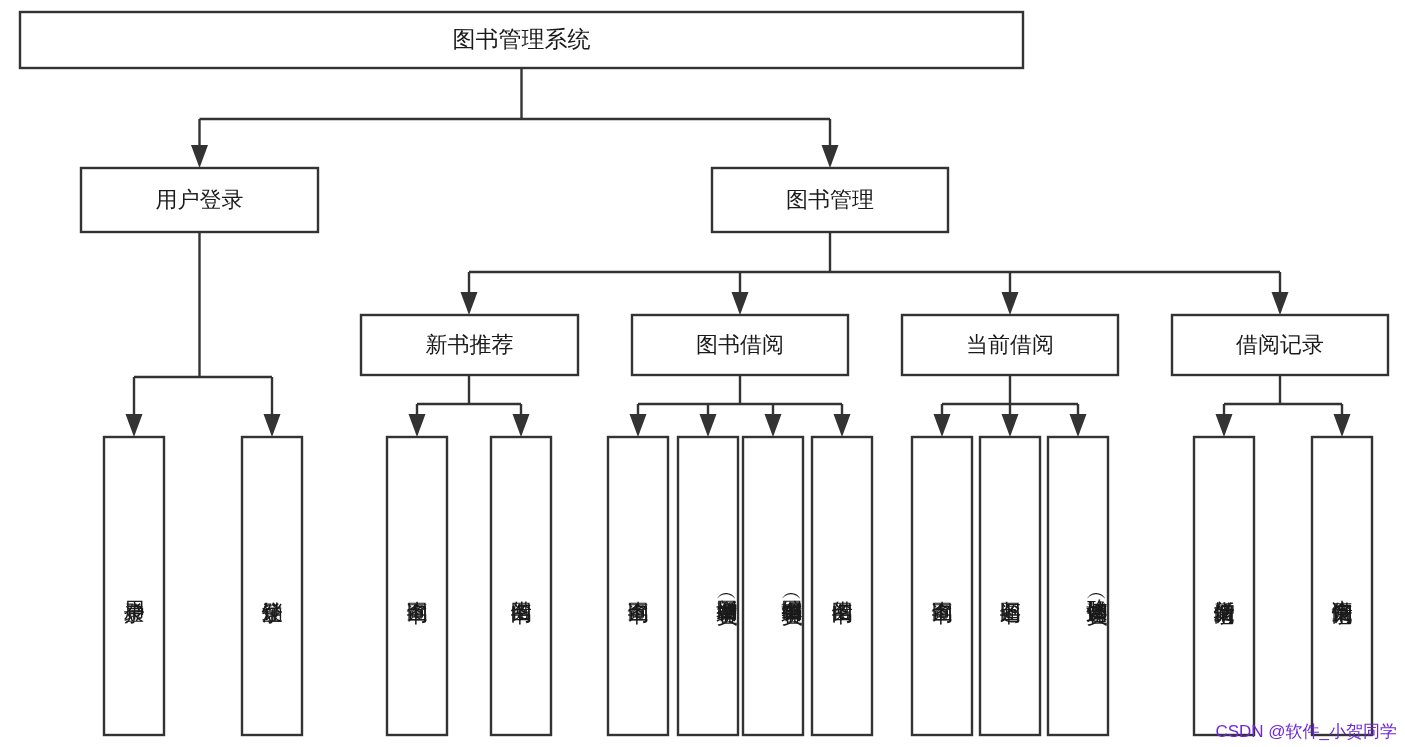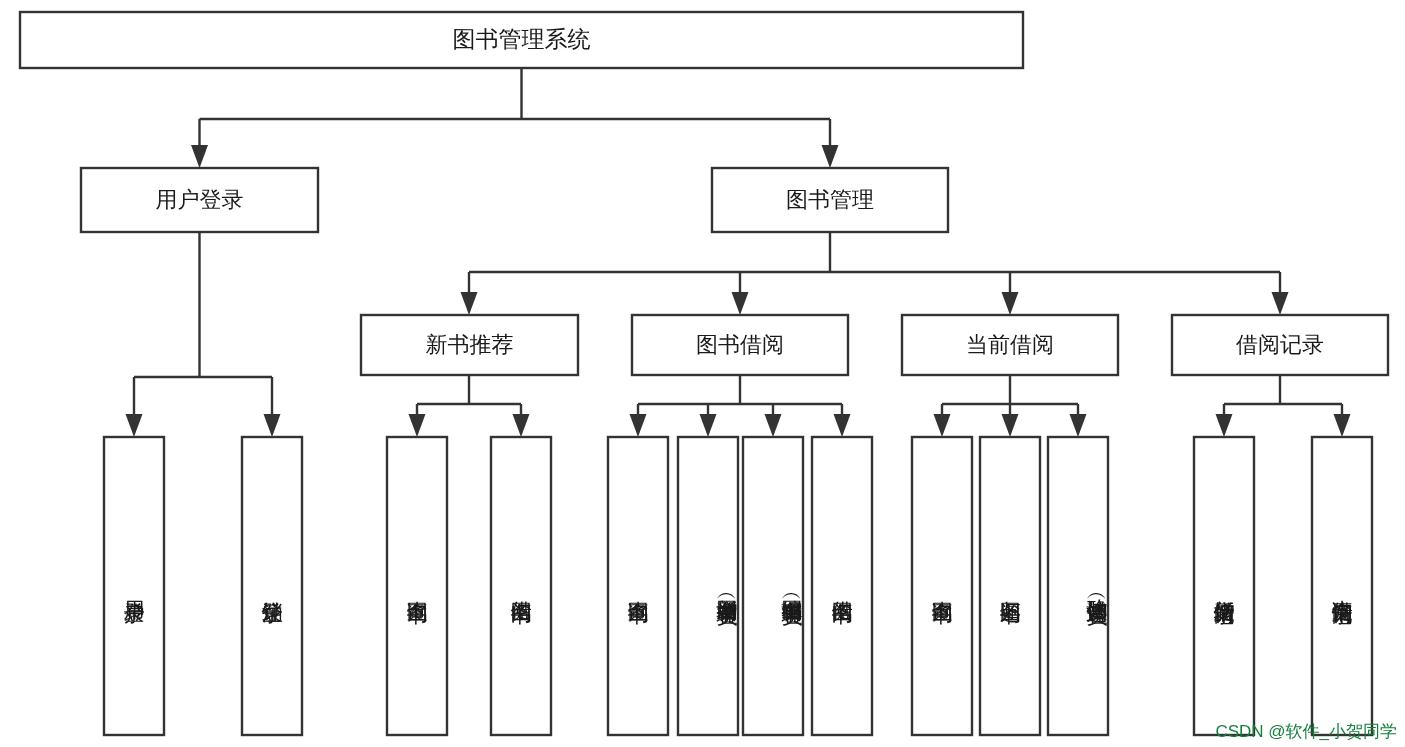--- a/index.html
+++ b/index.html
@@ -70,21 +70,21 @@
     text-align: center;
     pointer-events: none;
     user-select: none;
   }
   .watermark {
     position: absolute;
     right: 8px;
     bottom: 4px;
     font-family: "Liberation Sans", "DejaVu Sans", sans-serif;
     font-size: 17px;
-    color: #15803d;
+    color: #6d28d9;
     white-space: nowrap;
     user-select: none;
   }
 </style>
 </head>
 <body>
 
 <div id="diagram-root">
 
   <svg class="diagram" viewBox="0 0 1405 747" xmlns="http://www.w3.org/2000/svg">

